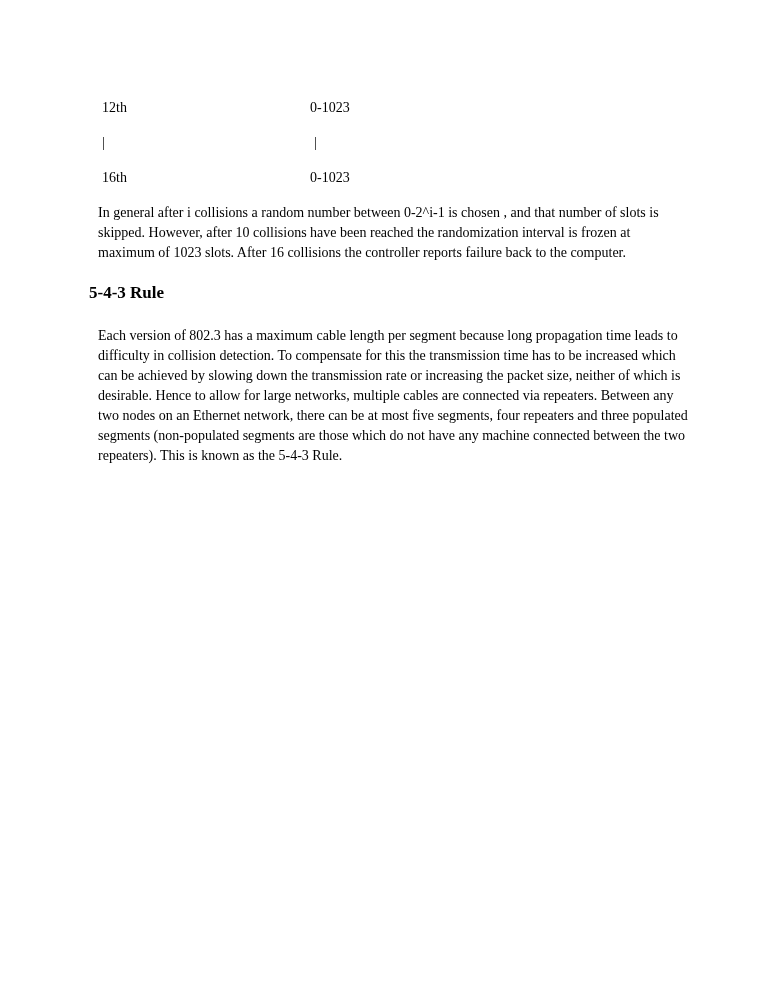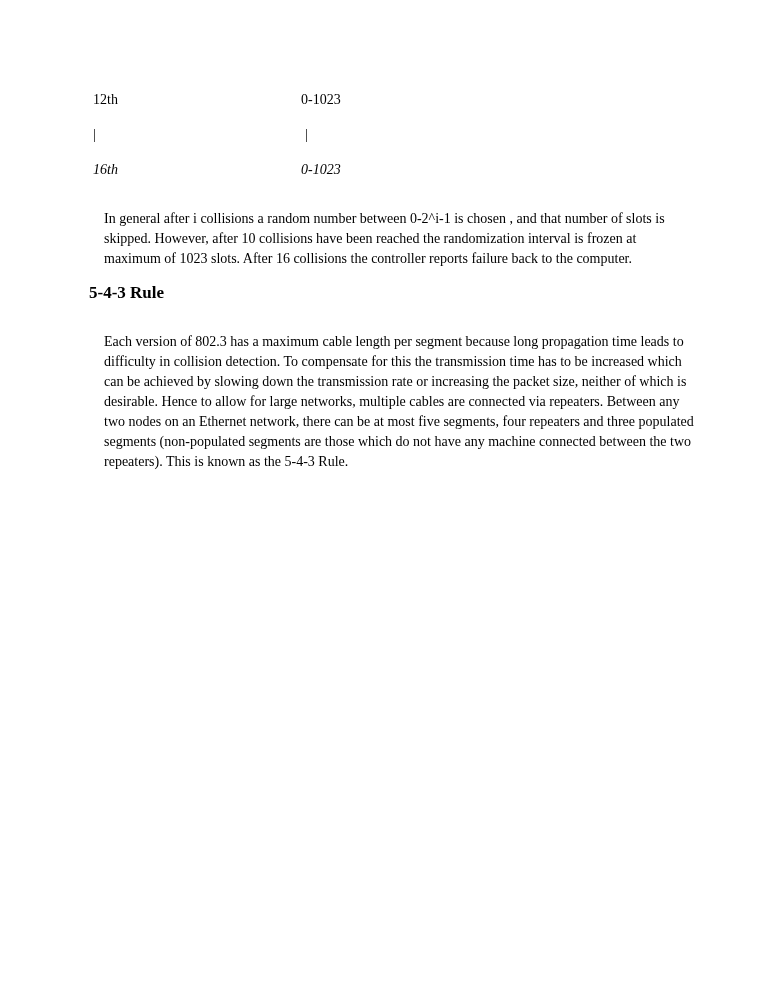--- a/index.html
+++ b/index.html
@@ -17,44 +17,45 @@
       font-size: 14px;
     }
     .page {
       position: absolute;
       left: 89px;
       top: 0;
       width: 590px;
     }
     .table-row {
       position: absolute;
-      left: 4px;
+      left: 13px;
       width: 400px;
       height: 20px;
       line-height: 20px;
+      margin-top: 8px;
     }
     .col1 {
       position: absolute;
       left: 0;
       white-space: nowrap;
     }
     .col2 {
       position: absolute;
       left: 208px;
       white-space: nowrap;
     }
     .col2.bar {
       left: 212px;
     }
     .para {
       position: absolute;
       left: 0;
       width: 590px;
       line-height: 20px;
-      margin: 15px;
+      margin: 9px;
     }
     .heading {
       position: absolute;
       left: 0;
       font-weight: bold;
       font-size: 17px;
       line-height: 22px;
       margin: 0;
       white-space: nowrap;
     }
@@ -68,21 +69,21 @@
   <div class="table-row" style="top:90px;">
     <span class="col1">12th</span>
     <span class="col2">0-1023</span>
   </div>
 
   <div class="table-row" style="top:125px;">
     <span class="col1">|</span>
     <span class="col2 bar">|</span>
   </div>
 
-  <div class="table-row" style="top:160px;font-style:italic;">
+  <div class="table-row" style="top:160px;">
     <span class="col1">16th</span>
     <span class="col2">0-1023</span>
   </div>
 
   <p class="para" style="top:194px;">In general after i collisions a random number between 0-2^i-1 is chosen , and that number of slots is skipped. However, after 10 collisions have been reached the randomization interval is frozen at maximum of 1023 slots. After 16 collisions the controller reports failure back to the computer.</p>
 
   <h2 class="heading" style="top:282px;">5-4-3 Rule</h2>
 
   <p class="para" style="top:317px;"><span>Each version of 802.3 has a maximum cable length per segment because long propagation time leads to difficulty in collision detection. To compensate for this the transmission time has to be increased which can be achieved by slowing down the transmission rate or increasing the packet size, neither of which is desirable. Hence to allow for large networks, multiple cables are connected via </span><b>repeaters</b><span>. Between any two nodes on an Ethernet network, there can be at most five segments, four repeaters and three populated segments (non-populated segments are those which do not have any machine connected between the two repeaters). This is known as the </span><b>5-4-3 Rule</b><span>.</span></p>
 

